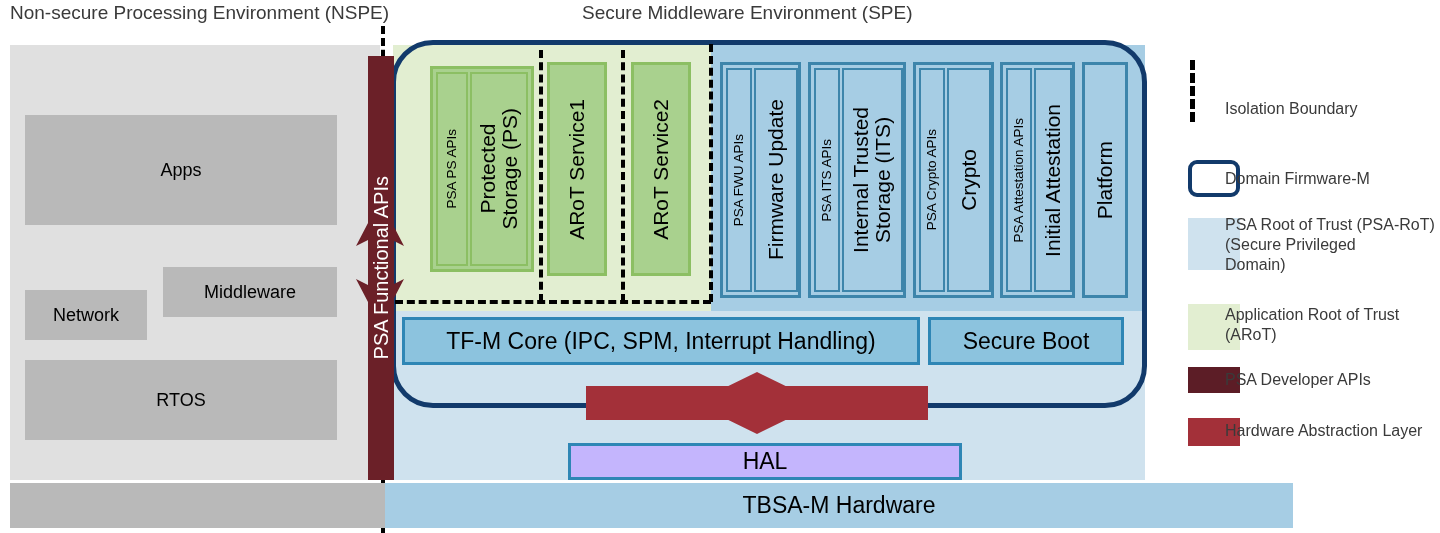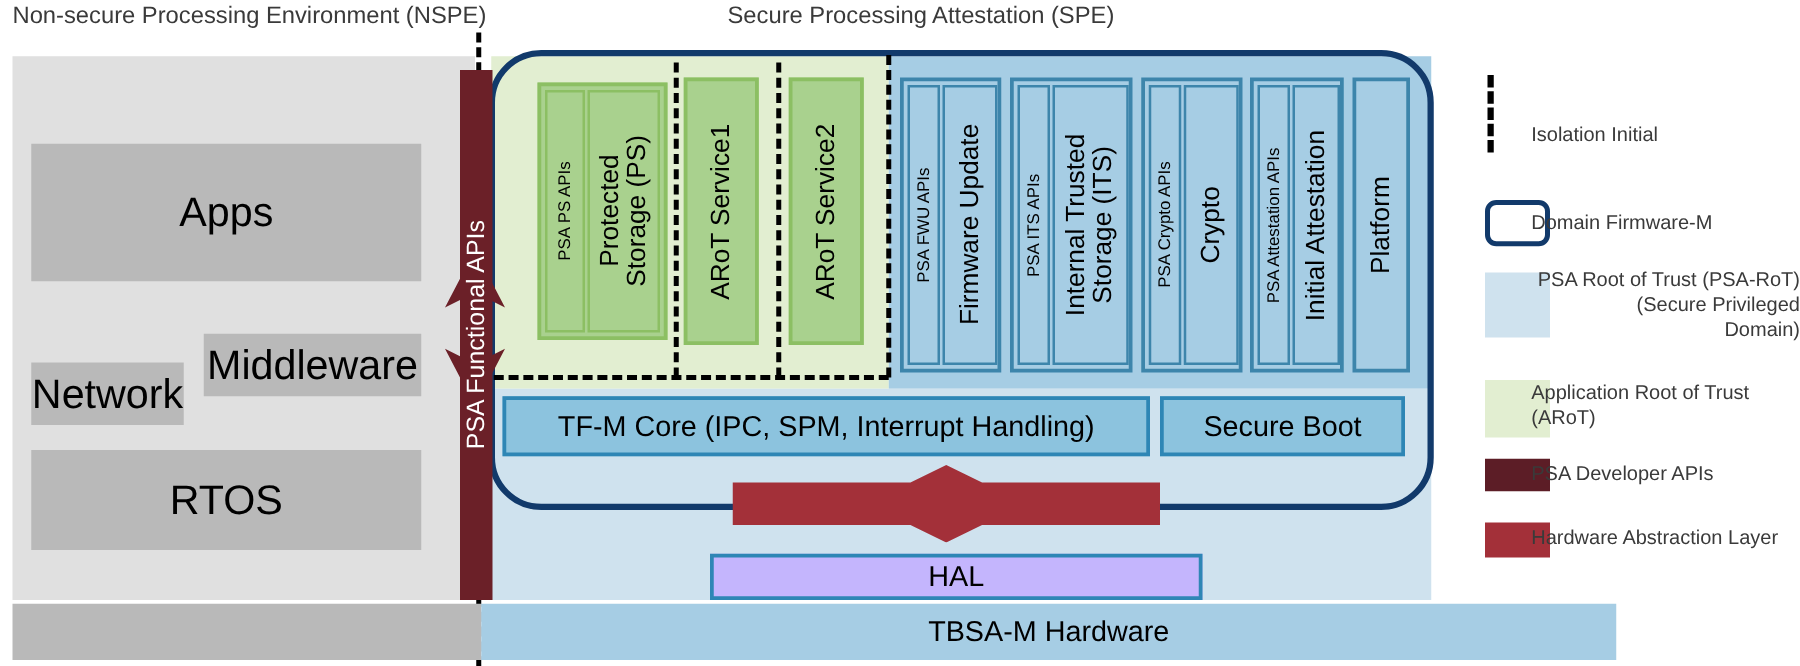--- a/index.html
+++ b/index.html
@@ -7,21 +7,21 @@
        font-family:"Liberation Sans","DejaVu Sans",sans-serif;color:#000;}
   #stage{position:relative;width:1440px;height:533px;}
   .abs{position:absolute;box-sizing:border-box;}
 
   
   .env-title{font-size:19px;color:#3a3a3a;white-space:nowrap;}
 
   
   .nspe-bg{background:#e0e0e0;}
   .nspe-box{background:#b9b9b9;display:flex;align-items:center;justify-content:center;
-            font-size:33px;color:#000;}
+            font-size:18px;color:#000;}
 
   
   .arot-bg{background:#e2eed1;}
   .psarot-bg{background:#a6cde4;}
   .spe-lower{background:#cfe2ee;}
 
   
   .tfm-boundary{border:5px solid #123a6b;border-radius:42px;background:transparent;}
 
   
@@ -66,21 +66,21 @@
   .sw-dash{border-left:5px dashed #000;}
   .sw-tfm{border:4px solid #123a6b;border-radius:9px;background:#fff;}
   .sw-flat{}
 </style>
 </head>
 <body>
 
 <div id="stage">
 
   <div class="abs env-title" style="left:10px;top:2px;">Non-secure Processing Environment (NSPE)</div>
-  <div class="abs env-title" style="left:582px;top:2px;">Secure Processing Attestation (SPE)</div>
+  <div class="abs env-title" style="left:582px;top:2px;">Secure Middleware Environment (SPE)</div>
 
   <div class="abs nspe-bg" style="left:10px;top:45px;width:370px;height:435px;"></div>
 
   <div class="abs nspe-box" style="left:25px;top:115px;width:312px;height:110px;">Apps</div>
   <div class="abs nspe-box" style="left:25px;top:267px;width:122px;height:50px;margin-top:23px;">Network</div>
   <div class="abs nspe-box" style="left:163px;top:267px;width:174px;height:50px;">Middleware</div>
   <div class="abs nspe-box" style="left:25px;top:360px;width:312px;height:80px;">RTOS</div>
 
   <div class="abs arot-bg" style="left:393px;top:45px;width:318px;height:266px;"></div>
 
@@ -179,27 +179,27 @@
   </div>
 
   <div class="abs hal-box" style="left:568px;top:443px;width:394px;height:37px;">HAL</div>
 
   <div class="abs hw-gray" style="left:10px;top:483px;width:375px;height:45px;"></div>
   <div class="abs hw-blue" style="left:385px;top:483px;width:908px;height:45px;">TBSA-M Hardware</div>
 
   <div class="abs" style="left:1185px;top:55px;width:255px;height:430px;">
 
     <div class="abs sw-dash" style="left:5px;top:5px;height:62px;"></div>
-    <div class="abs legend-text" style="left:40px;top:44px;width:210px;white-space:pre-line;">Isolation Initial</div>
+    <div class="abs legend-text" style="left:40px;top:44px;width:210px;white-space:pre-line;">Isolation Boundary</div>
 
     <div class="abs sw-tfm" style="left:3px;top:105px;width:52px;height:37px;"></div>
     <div class="abs legend-text" style="left:40px;top:114px;width:210px;white-space:pre-line;">Domain Firmware-M</div>
 
     <div class="abs sw-flat" style="left:3px;top:163px;width:52px;height:52px;background:#cfe2ee;"></div>
-    <div class="abs legend-text" style="left:40px;top:160px;width:215px;white-space:pre-line;text-align:right;">PSA Root of Trust (PSA-RoT)
+    <div class="abs legend-text" style="left:40px;top:160px;width:215px;white-space:pre-line;">PSA Root of Trust (PSA-RoT)
 (Secure Privileged
 Domain)</div>
 
     <div class="abs sw-flat" style="left:3px;top:249px;width:52px;height:46px;background:#e2eed1;"></div>
     <div class="abs legend-text" style="left:40px;top:250px;width:215px;white-space:pre-line;">Application Root of Trust
 (ARoT)</div>
 
     <div class="abs sw-flat" style="left:3px;top:312px;width:52px;height:26px;background:#5c1d26;"></div>
     <div class="abs legend-text" style="left:40px;top:315px;width:215px;white-space:pre-line;">PSA Developer APIs</div>
 

